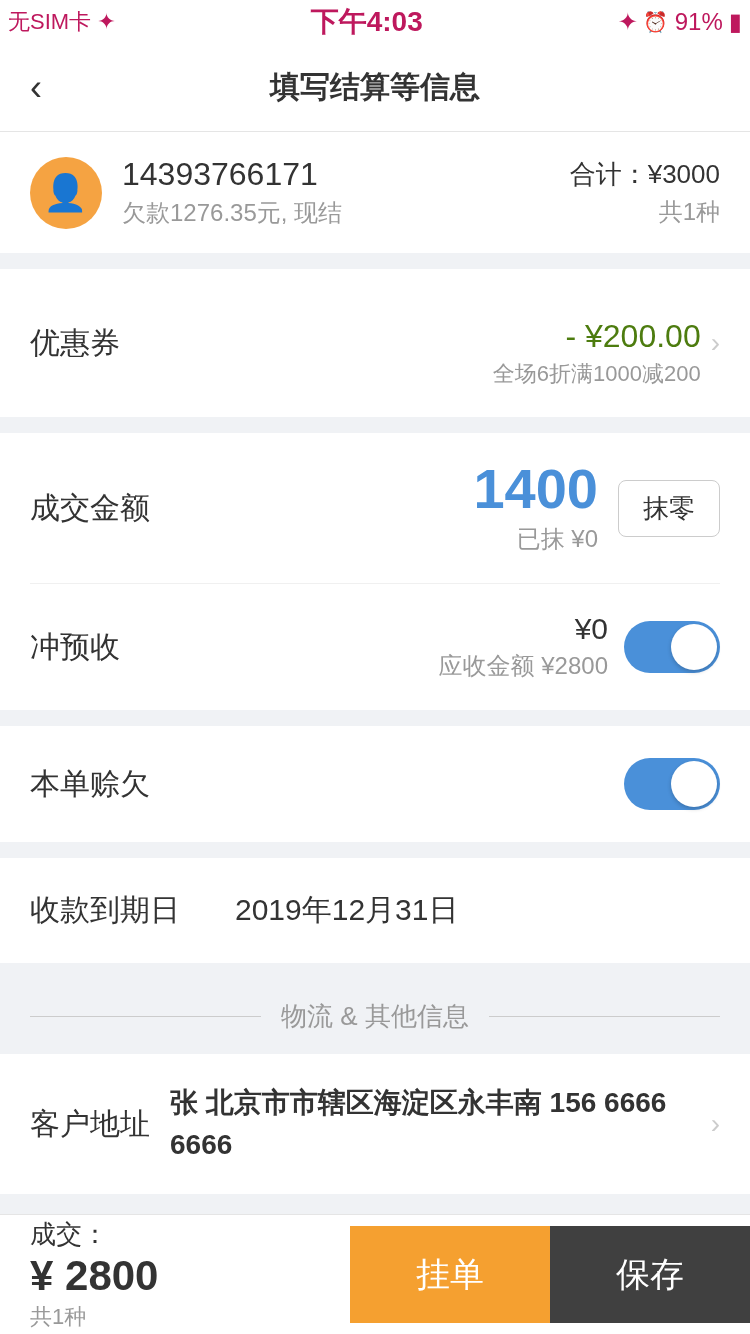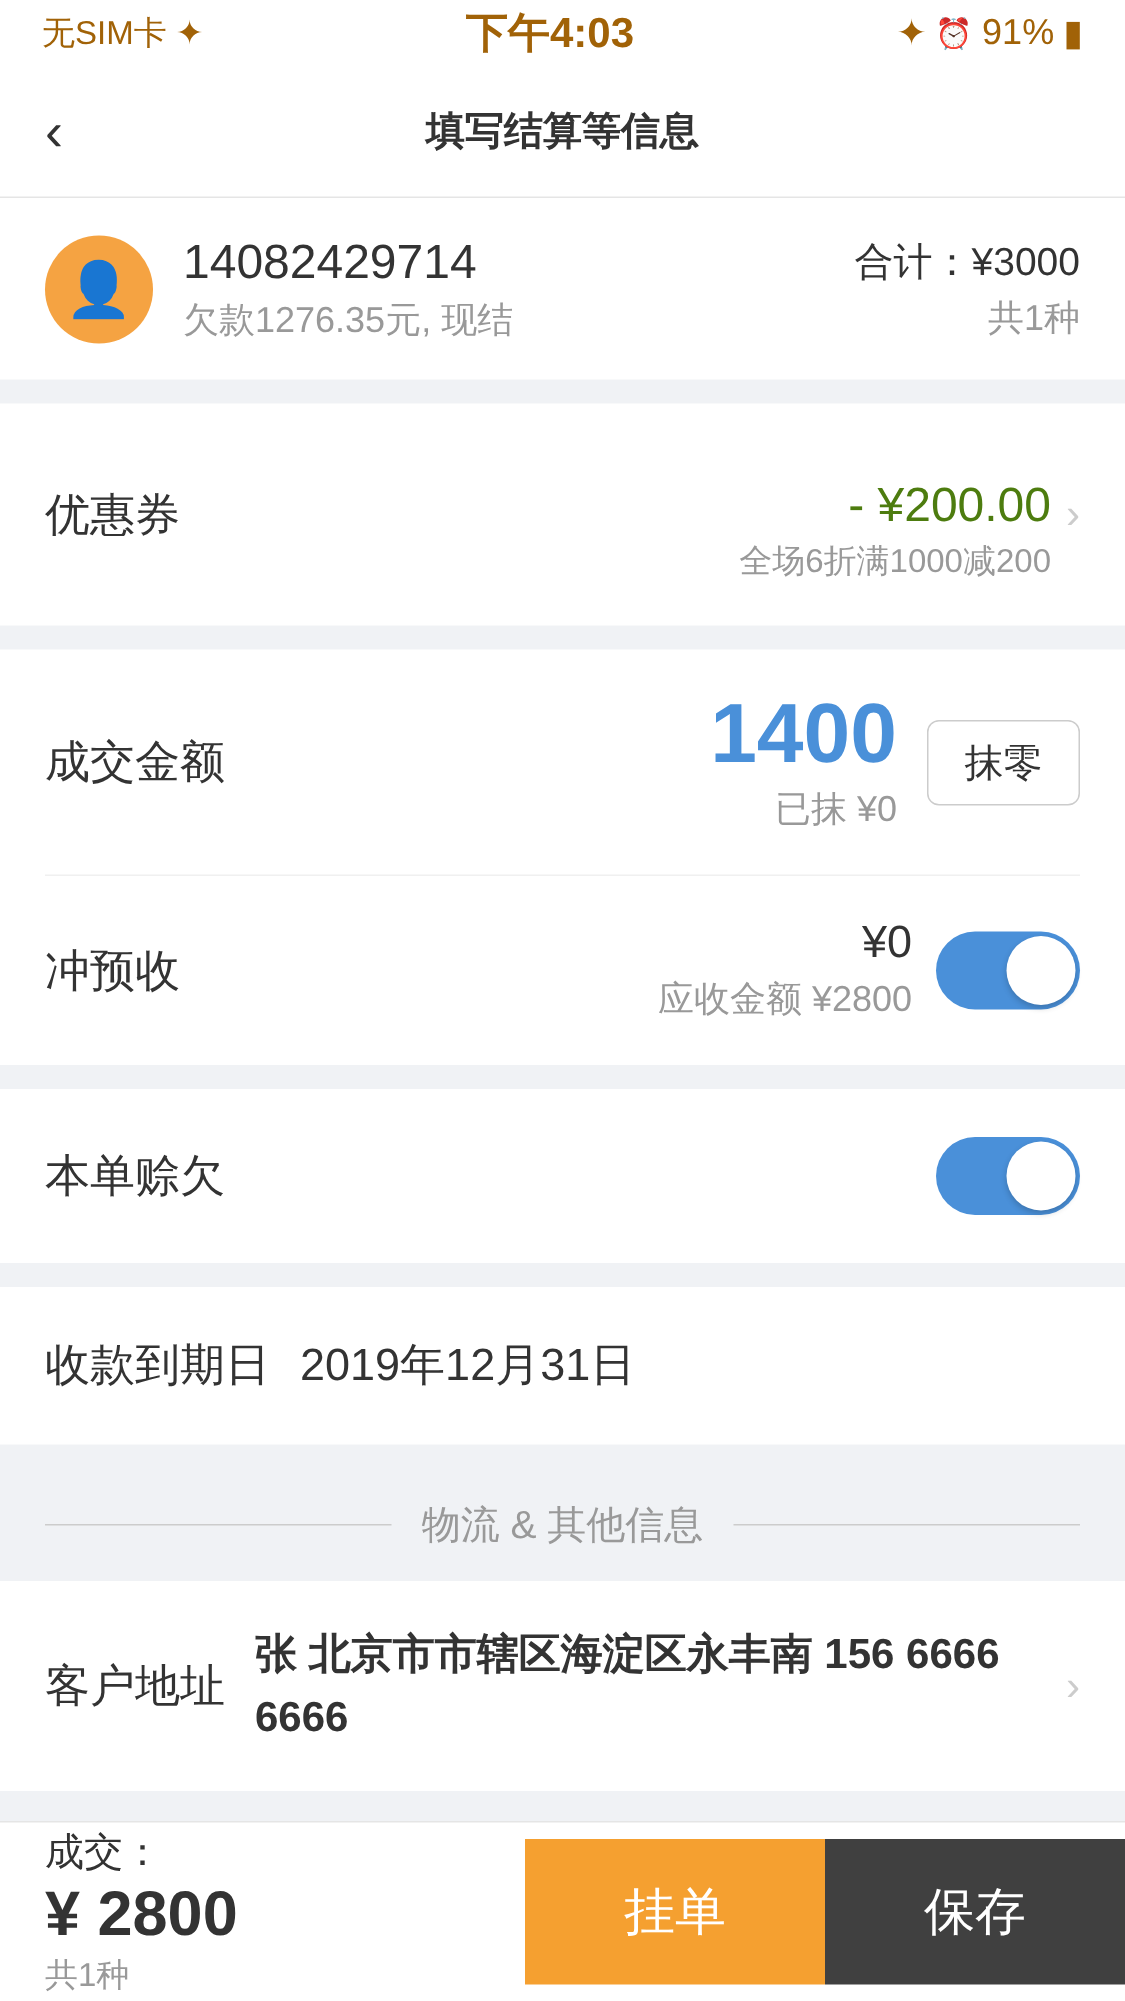--- a/index.html
+++ b/index.html
@@ -14,23 +14,23 @@
       position: relative;
     }
 
     
     .status-bar {
       height: 44px;
       background: #fff;
       display: flex;
       align-items: center;
       justify-content: space-between;
-      padding: 0 28px;
+      padding: 0 8px;
       font-size: 24px;
-      color: #a16207;
+      color: #be185d;
     }
     .status-left { display: flex; align-items: center; gap: 8px; }
     .status-center { font-size: 28px; font-weight: 600; }
     .status-right { display: flex; align-items: center; gap: 6px; font-size: 24px; }
 
     
     .nav-bar {
       height: 88px;
       background: #fff;
       display: flex;
@@ -41,21 +41,21 @@
     }
     .nav-back {
       font-size: 36px;
       color: #333;
       cursor: pointer;
     }
     .nav-title {
       position: absolute;
       left: 50%;
       transform: translateX(-50%);
-      font-size: 26px;
+      font-size: 30px;
       font-weight: 600;
       color: #333;
     }
 
     
     .card {
       background: #fff;
       margin-bottom: 16px;
     }
 
@@ -173,20 +173,21 @@
     }
     .debt-label { font-size: 30px; color: #333; }
 
     
     .due-row {
       background: #fff;
       padding: 32px 30px;
       display: flex;
       align-items: center;
       margin-bottom: 16px;
+      gap: 35px;
     }
     .due-label { font-size: 30px; color: #333; margin-right: 20px; }
     .due-date { font-size: 30px; color: #333; }
 
     
     .logistics-divider {
       background: #f0f2f5;
       padding: 20px 30px;
       display: flex;
       align-items: center;
@@ -270,21 +271,21 @@
   <span class="nav-back">‹</span>
   <span class="nav-title">填写结算等信息</span>
 </div>
 
 <div class="customer-row card">
   <div class="customer-left">
     <div class="avatar">
       <span>👤</span>
     </div>
     <div class="customer-info">
-      <div class="phone">14082429714</div>
+      <div class="phone">14393766171</div>
       <div class="debt">欠款1276.35元, 现结</div>
     </div>
   </div>
   <div class="customer-right">
     <div class="total-label">合计：¥3000</div>
     <div class="items">共1种</div>
   </div>
 </div>
 
 <div class="coupon-row card">

